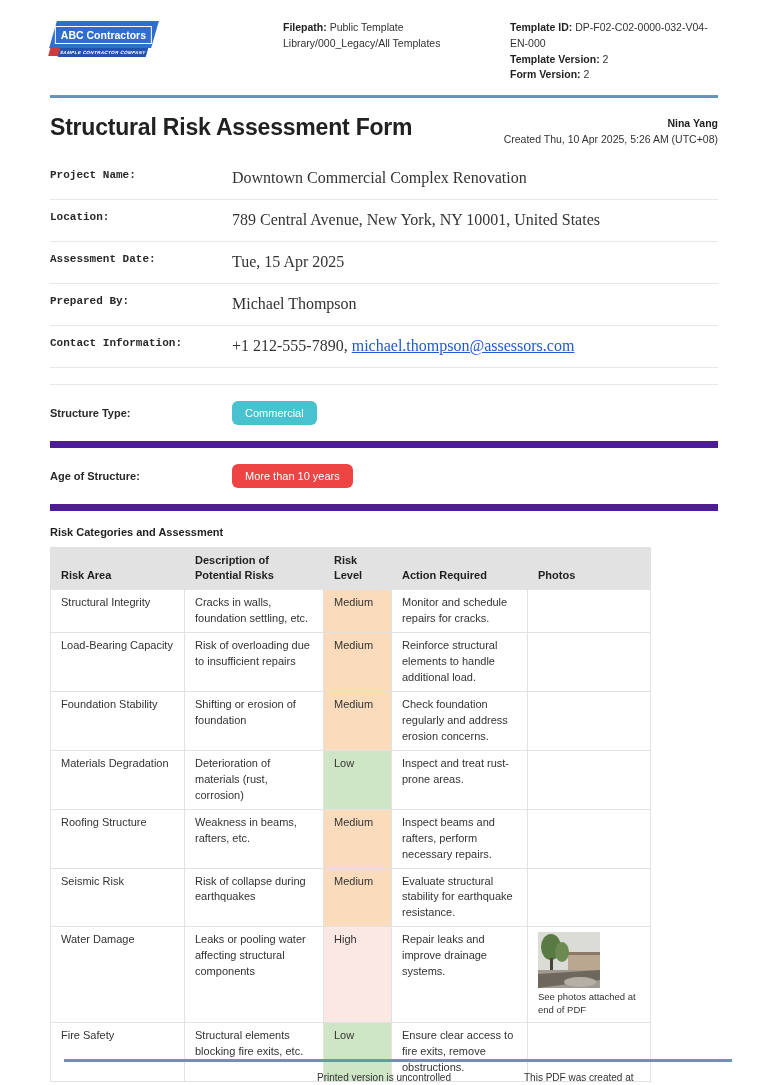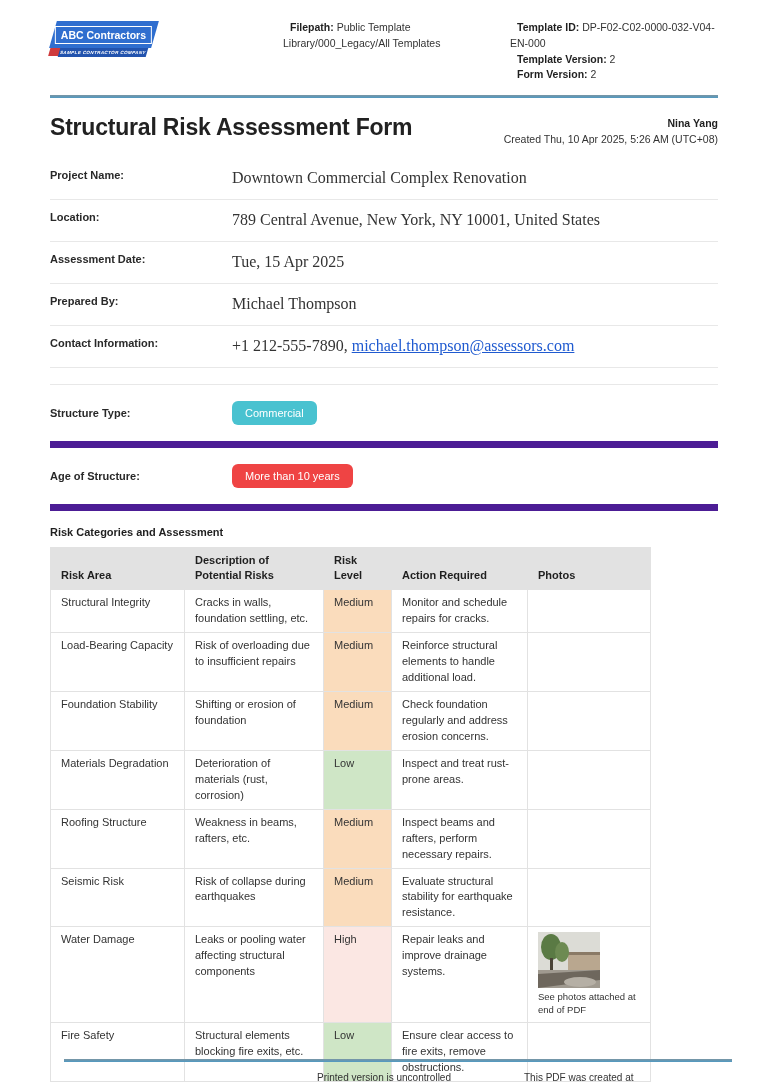--- a/index.html
+++ b/index.html
@@ -10,37 +10,37 @@
 
   
   .top-row { display:flex; padding-top:20px; align-items:flex-start; }
   .logo-wrap { width:233px; flex:none; }
   .logo { position:relative; width:110px; height:42px; }
   .logo-red { position:absolute; left:0px; bottom:6px; width:16px; height:13px; background:#cf3a3c; transform:skewX(-16deg); }
   .logo-main { position:absolute; left:4px; top:2px; width:100px; height:25px; background:#2f6ecf; transform:skewX(-16deg); display:flex; align-items:center; justify-content:center; box-shadow:0 0 0 1px #2f6ecf; }
   .logo-main-inner { transform:skewX(16deg); border:1px solid #fff; padding:2px 5px; color:#fff; font-weight:bold; font-size:10.5px; white-space:nowrap; }
   .logo-sub { position:absolute; left:9px; top:28px; width:88px; height:9px; background:#2253ae; transform:skewX(-16deg); color:#fff; font-size:4.5px; font-weight:bold; text-align:center; line-height:9px; letter-spacing:.4px; }
   .meta { font-size:10.5px; line-height:1.5; color:#333; }
-  .meta b { color:#1f1f1f;margin-left:7px; }
+  .meta b { color:#1f1f1f; }
   .meta-filepath { width:227px; flex:none; padding-right:25px; }
   .meta-template { flex:1; }
 
   .rule { height:3px; background:linear-gradient(to bottom,#7b95a3,#4f9ac3); }
   .rule-top { margin:12px 50px 0; }
 
   
   .title-row { display:flex; justify-content:space-between; align-items:flex-start; margin-top:16px; }
   .doc-title { font-size:23px; font-weight:bold; color:#212121; letter-spacing:-.2px; }
   .created-block { text-align:right; font-size:10.5px; line-height:1.5; padding-top:2px; }
   .created-block .author { font-weight:bold; color:#1f1f1f; }
 
   
   .fields { margin-top:10px; }
   .field { display:flex; border-bottom:1px solid #e8e8e8; padding:11px 0 12px; }
-  .field-label { width:182px; flex:none; font-weight:bold; font-size:11px; color:#292929; }
+  .field-label { width:182px; flex:none; font-weight:bold; font-size:11px; color:#292929;font-family:Liberation Mono, monospace; }
   .field-value { font-size:16px; color:#333;font-family:Liberation Serif, serif; }
   .field-value a { color:#1f5ad0; }
 
   
   .sel-gap { height:16px; }
   .selections { border-top:1px solid #e8e8e8; }
   .sel { display:flex; align-items:center; border-bottom:7px solid #4c1d95; padding:16px 0; }
   .sel-label { width:182px; flex:none; font-weight:bold; font-size:11px; color:#292929; }
   .badge { display:inline-block; padding:6px 13px; border-radius:6px; color:#fff; font-size:11px; }
 

